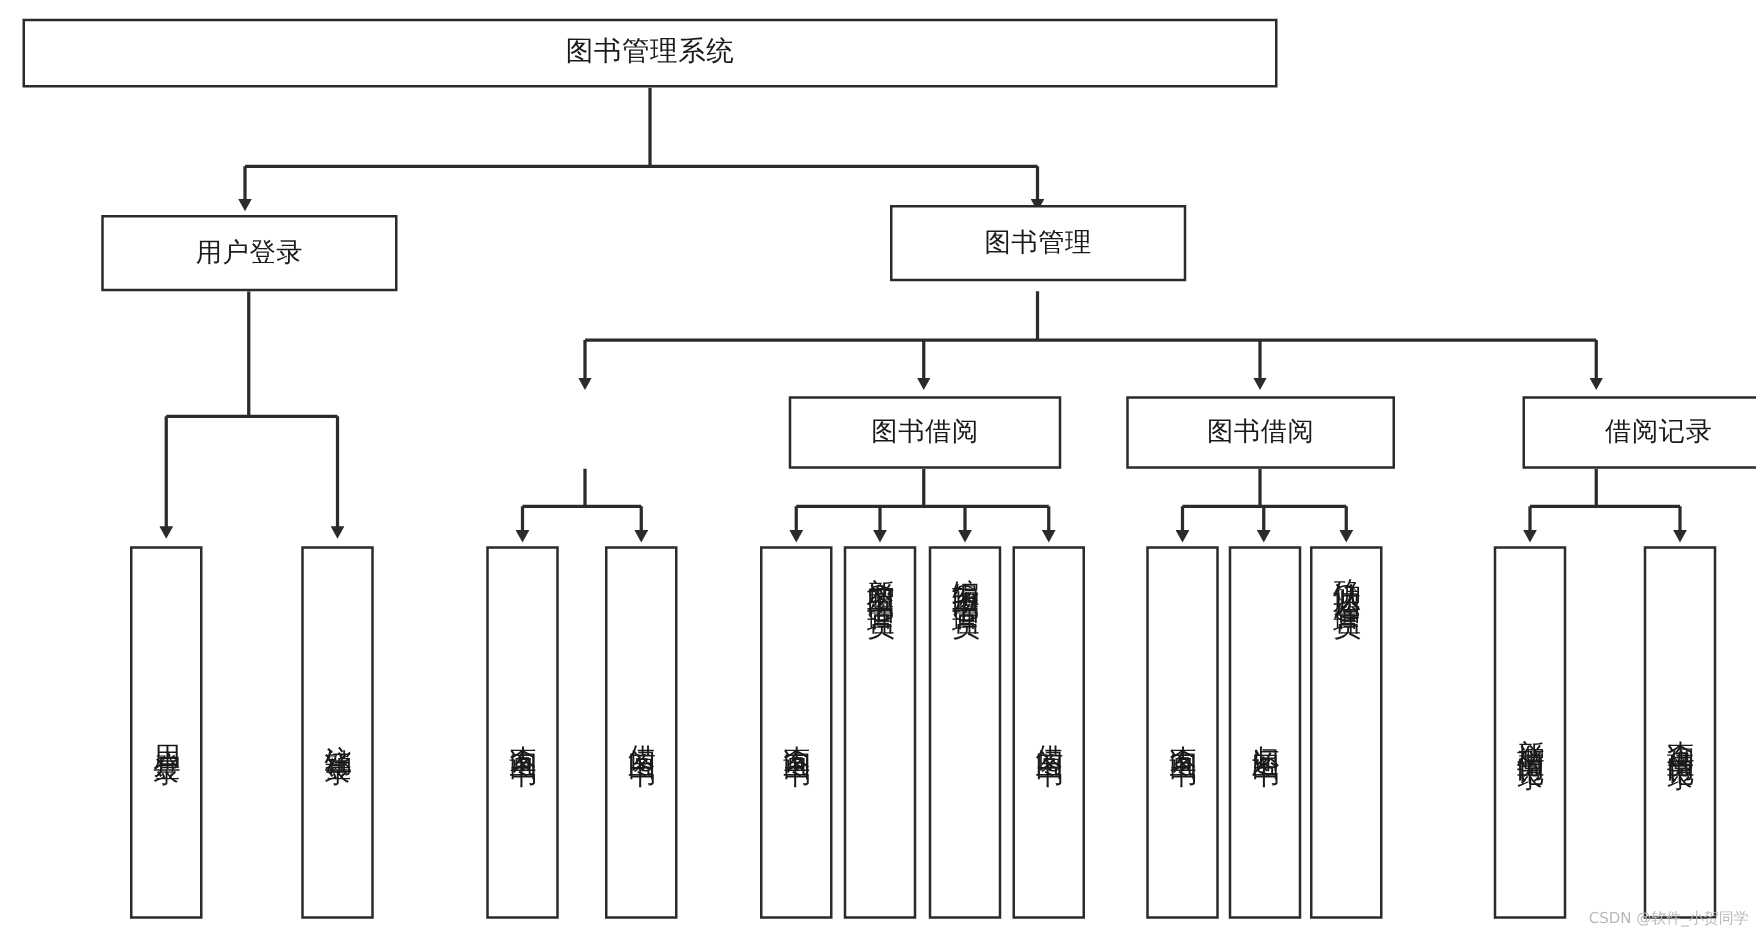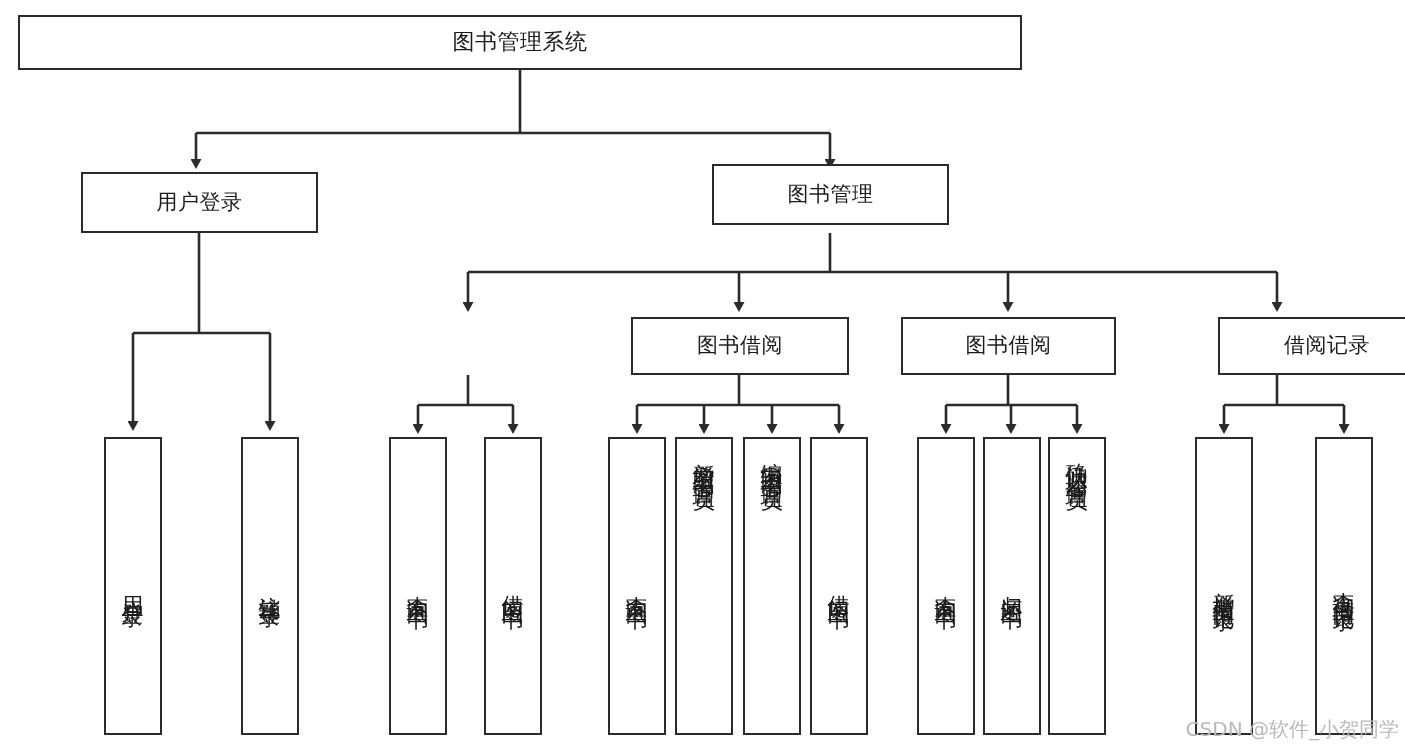--- a/index.html
+++ b/index.html
@@ -62,21 +62,21 @@
     max-height: 100%;
   }
   .v-node.center-v {
     align-items: center;
     padding-top: 0;
   }
   .watermark {
     position: absolute;
     right: 6px;
     bottom: 4px;
-    font-size: 20px;
+    font-size: 12px;
     color: #b9b9b9;
     z-index: 5;
     white-space: nowrap;
     font-family: "DejaVu Sans", "Liberation Sans", sans-serif;
   }
 </style>
 </head>
 <body>
 
 <div id="canvas">

